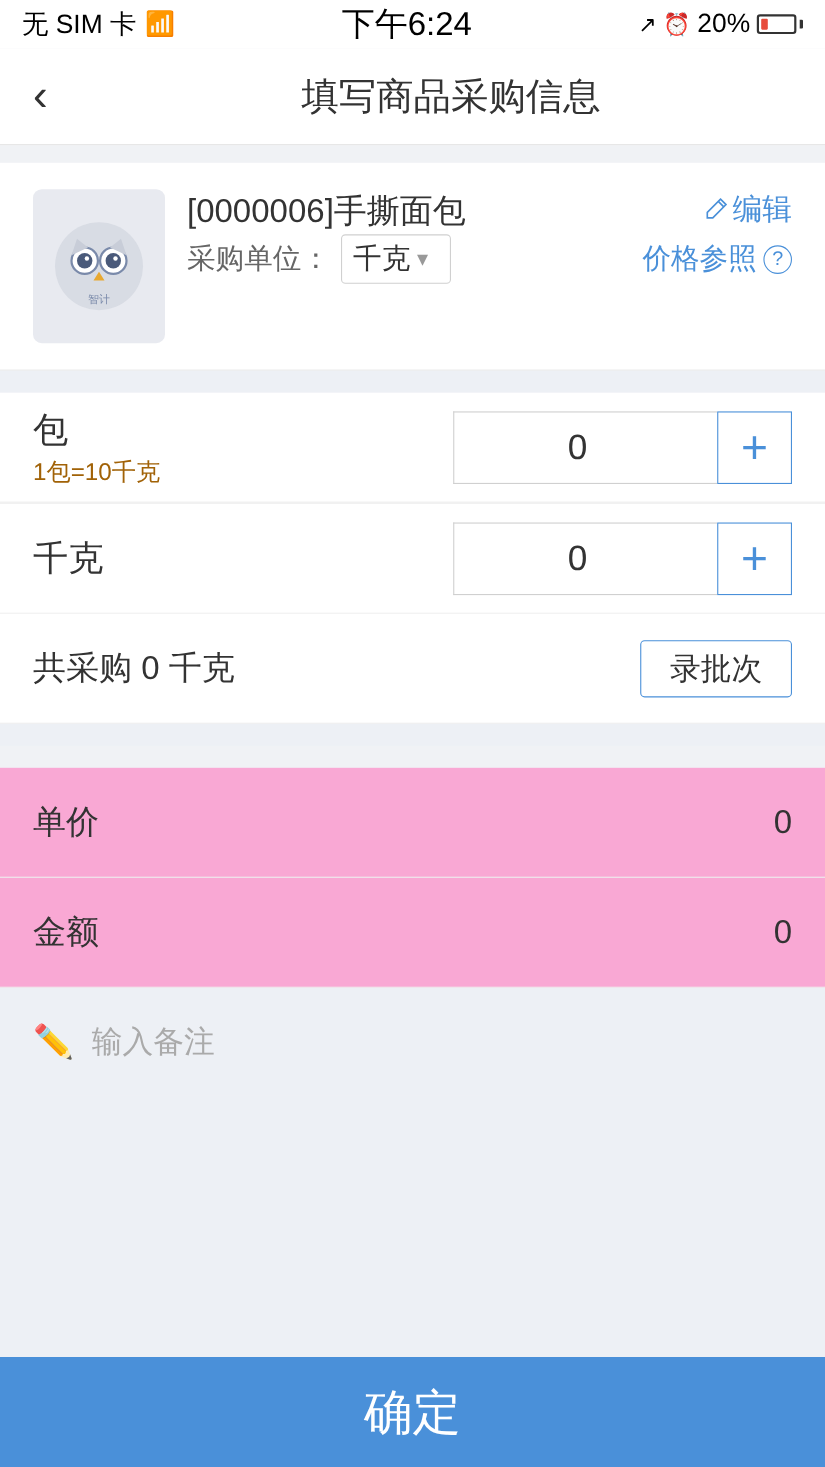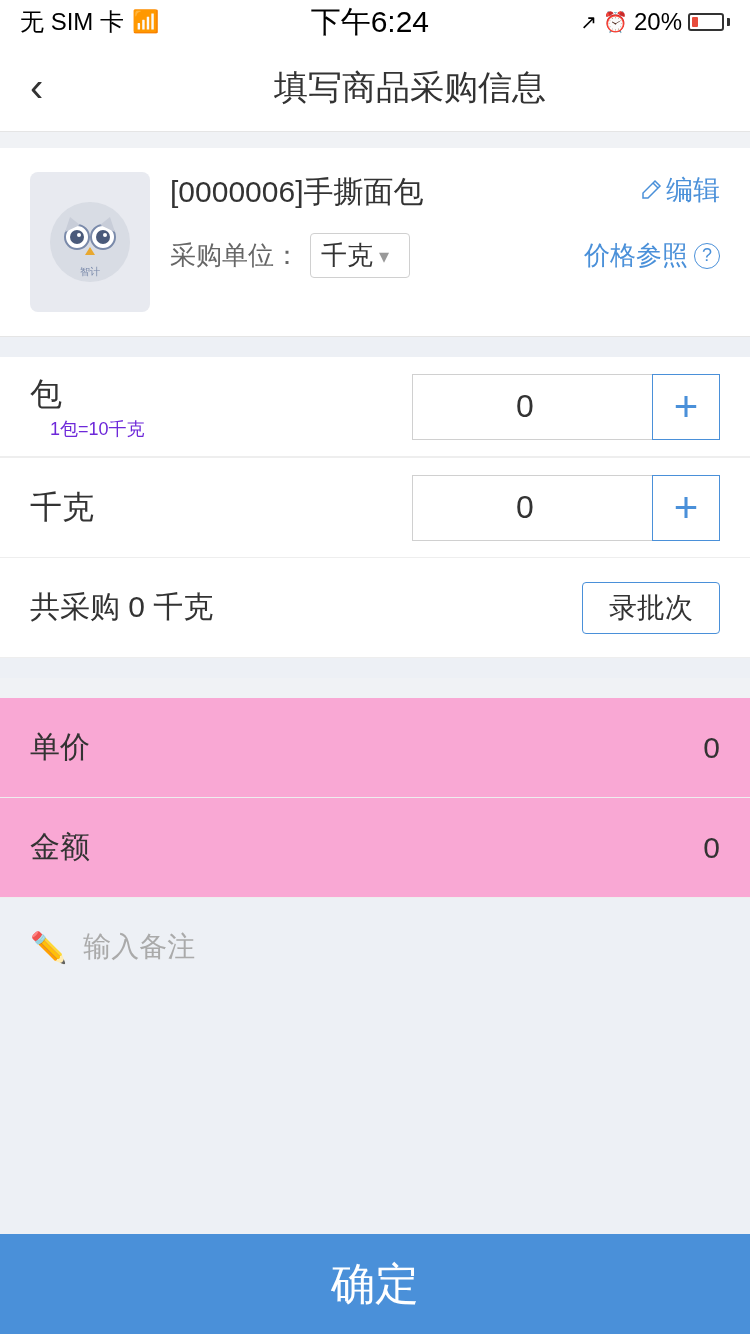--- a/index.html
+++ b/index.html
@@ -86,21 +86,21 @@
       display: flex;
       align-items: center;
       justify-content: center;
       flex-shrink: 0;
       overflow: hidden;
     }
     .product-info {
       flex: 1;
       display: flex;
       flex-direction: column;
-      gap: 20px;
+      gap: 0;
     }
     .product-name-row {
       display: flex;
       justify-content: space-between;
       align-items: flex-start;
     }
     .product-name {
       font-size: 30px;
       color: #333;
       font-weight: 400;
@@ -162,23 +162,22 @@
     .input-label-block {
       display: flex;
       flex-direction: column;
       min-width: 120px;
     }
     .input-label-main {
       font-size: 32px;
       color: #333;
     }
     .input-label-sub {
-      font-size: 18px;
-      color: #6d28d9;
-      margin-left: 20px;
+      font-size: 22px;
+      color: #a16207;
     }
     .input-control {
       flex: 1;
       display: flex;
       align-items: center;
       justify-content: flex-end;
       gap: 0;
     }
     .number-input {
       width: 240px;

